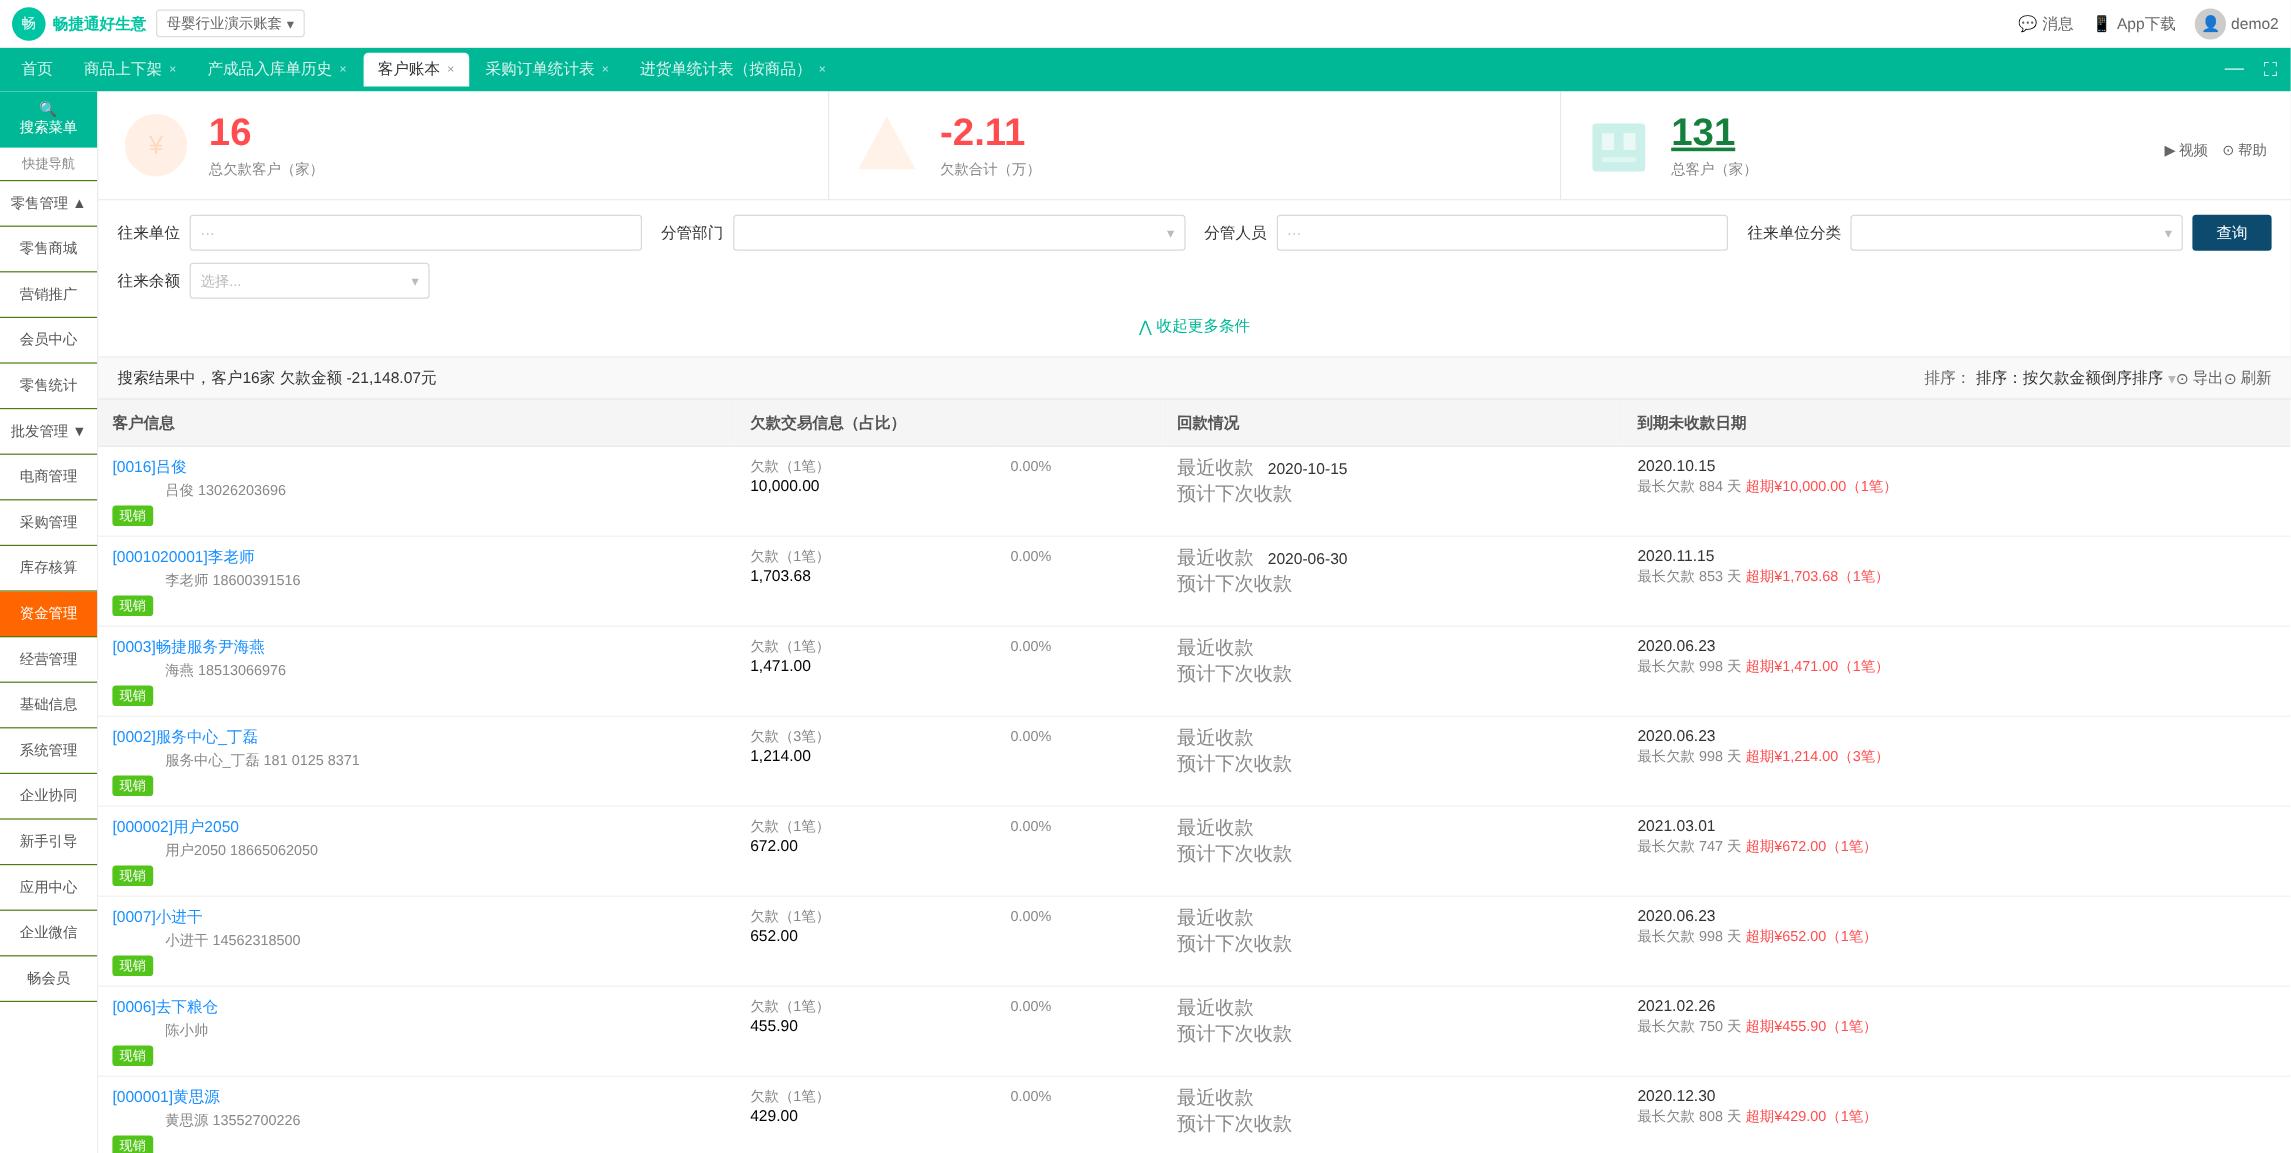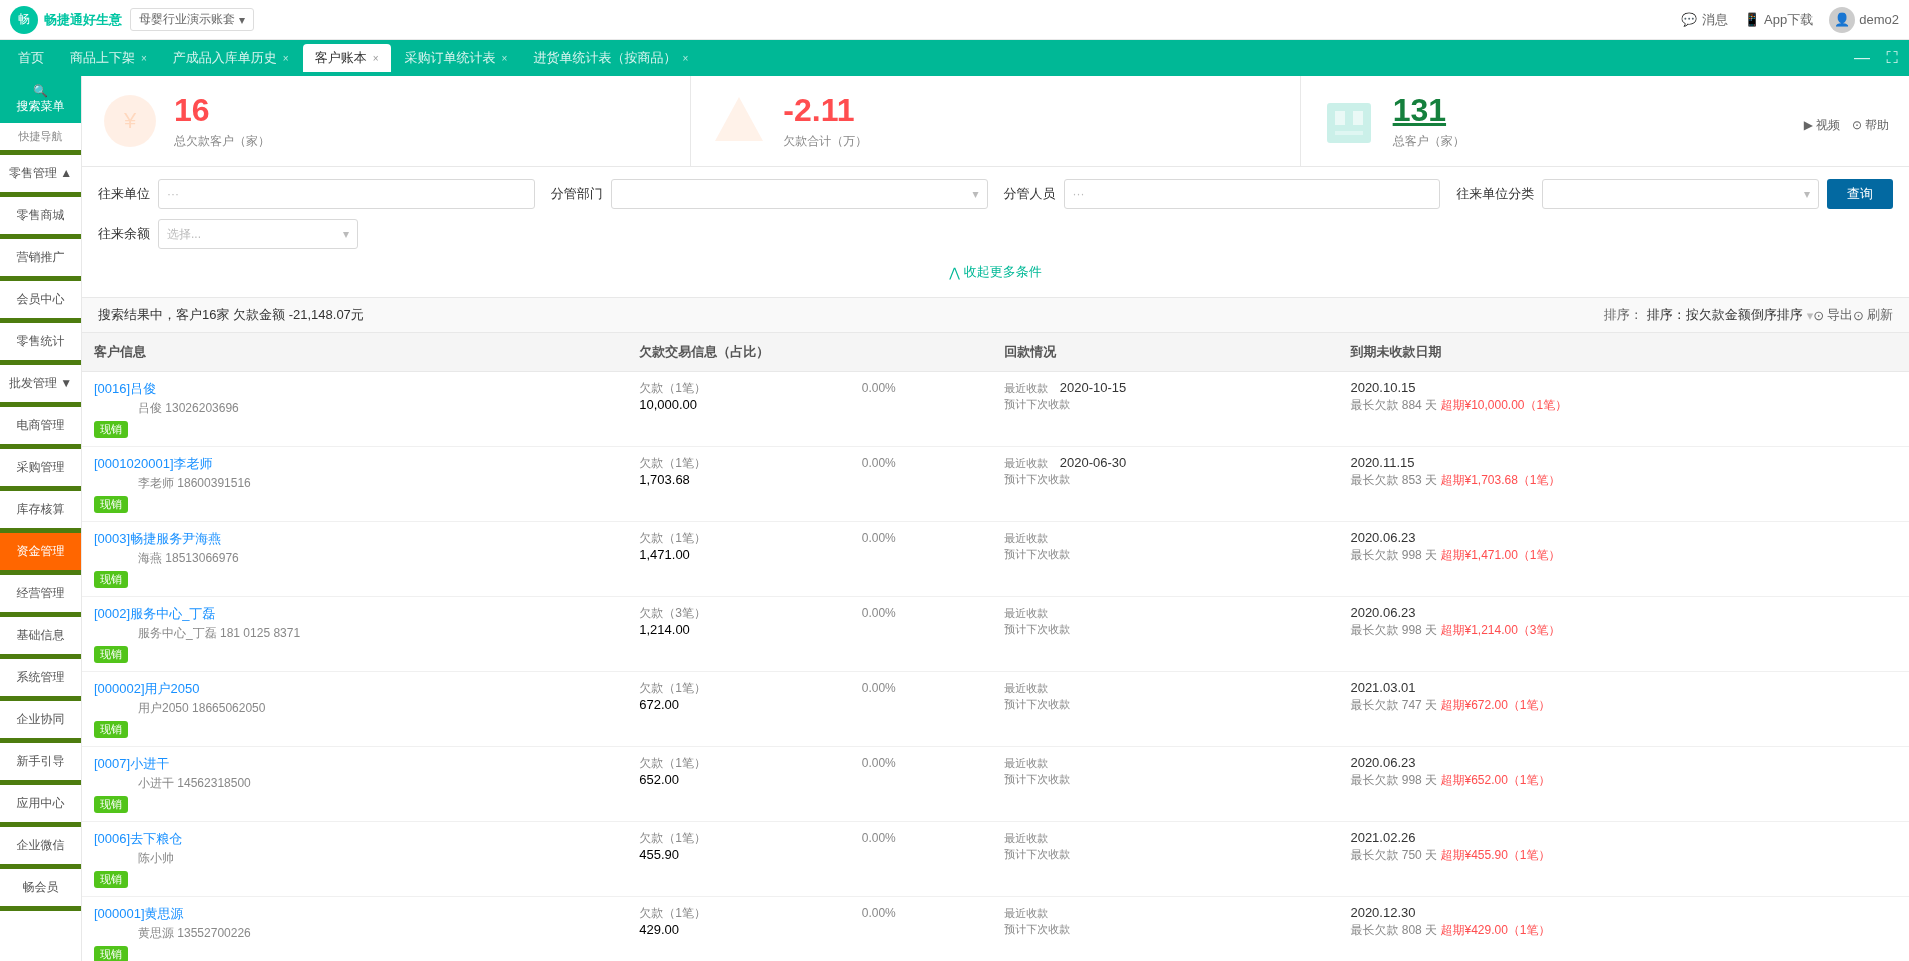--- a/index.html
+++ b/index.html
@@ -25,21 +25,21 @@
     .tab.active .close-btn { color: #999; }
     .tab-bar-actions { margin-left: auto; display: flex; align-items: center; gap: 8px; }
     .tab-bar-btn { color: rgba(255,255,255,0.85); font-size: 16px; cursor: pointer; width: 22px; height: 22px; display: flex; align-items: center; justify-content: center; }
 
     
     .main-layout { display: flex; height: calc(100vh - 76px); }
 
     
     .sidebar { width: 82px; background: #fff; border-right: 1px solid #e8e8e8; display: flex; flex-direction: column; overflow-y: auto; }
     .sidebar-search { padding: 8px 6px; background: #00b896; color: #fff; font-size: 12px; text-align: center; cursor: pointer; }
-    .sidebar-item { padding: 10px 4px; text-align: center; cursor: pointer; font-size: 12px; color: #555; border-bottom: 5px solid #4d7c0f; }
+    .sidebar-item { padding: 10px 4px; text-align: center; cursor: pointer; font-size: 12px; color: #555; border-bottom: 1px solid #4d7c0f; }
     .sidebar-item.active { background: #ff6600; color: #fff; }
 
     
     .content { flex: 1; overflow: hidden; display: flex; flex-direction: column; }
 
     
     .stats-row { background: #fff; display: flex; border-bottom: 1px solid #e8e8e8; }
     .stat-card { flex: 1; padding: 16px 20px; display: flex; align-items: center; gap: 16px; border-right: 1px solid #e8e8e8; }
     .stat-card:last-child { border-right: none; }
     .stat-info {}
@@ -51,21 +51,21 @@
     .stat-right-actions { margin-left: auto; display: flex; gap: 12px; align-items: flex-start; padding-top: 8px; }
     .stat-action { font-size: 12px; color: #666; display: flex; align-items: center; gap: 3px; cursor: pointer; }
 
     
     .filter-area { background: #fff; padding: 12px 16px; border-bottom: 1px solid #e8e8e8; }
     .filter-row { display: flex; align-items: center; gap: 16px; margin-bottom: 10px; flex-wrap: wrap; justify-content: center; }
     .filter-item { display: flex; align-items: center; gap: 8px; flex: 1; min-width: 180px; }
     .filter-label { font-size: 13px; color: #333; white-space: nowrap; }
     .filter-input { flex: 1; height: 30px; border: 1px solid #d9d9d9; border-radius: 3px; padding: 0 8px; font-size: 12px; display: flex; align-items: center; justify-content: space-between; cursor: pointer; background: #fff; }
     .filter-select { flex: 1; height: 30px; border: 1px solid #d9d9d9; border-radius: 3px; padding: 0 8px; font-size: 12px; display: flex; align-items: center; justify-content: space-between; cursor: pointer; background: #fff; min-width: 200px; }
-    .search-btn { height: 30px; padding: 0 20px; background: #0369a1; color: #fff; border: none; border-radius: 3px; cursor: pointer; font-size: 13px; }
+    .search-btn { height: 30px; padding: 0 20px; background: #0c4a6e; color: #fff; border: none; border-radius: 3px; cursor: pointer; font-size: 13px; }
     .collapse-btn { display: flex; align-items: center; justify-content: center; gap: 4px; color: #00b896; font-size: 13px; cursor: pointer; padding: 4px 0; }
 
     
     .result-bar { background: #f9f9f9; padding: 8px 16px; display: flex; align-items: center; justify-content: space-between; border-bottom: 1px solid #e8e8e8; font-size: 13px; }
     .result-info { color: #666; }
     .result-info span { color: #333; }
     .result-actions { display: flex; align-items: center; color: #666; }
     .result-sort { display: flex; align-items: center; gap: 4px; }
     .result-action-btn { display: flex; align-items: center; gap: 3px; cursor: pointer; color: #666; font-size: 13px; }
 
@@ -78,21 +78,21 @@
     td { padding: 8px 12px; vertical-align: top; font-size: 13px; }
     .customer-name { color: #1890ff; cursor: pointer; font-size: 13px; }
     .customer-sub { color: #888; font-size: 12px; margin-top: 2px; margin-left: 44px; }
     .tag { display: inline-block; padding: 1px 6px; border-radius: 3px; font-size: 11px; margin-top: 4px; }
     .tag-green { background: #52c41a; color: #fff; }
     .amount-red { color: #000000; font-size: 13px; }
     .amount-pct { color: #888; font-size: 12px; }
     .overdue-red { color: #ff4d4f; font-size: 12px; cursor: pointer; }
     .date-text { color: #333; font-size: 13px; }
     .days-text { color: #888; font-size: 12px; margin-top: 2px; }
-    .collection-label { color: #888; font-size: 11px; }
+    .collection-label { color: #888; font-size: 16px; }
     .collection-date { color: #333; font-size: 13px; }
 
     
     ::-webkit-scrollbar { width: 6px; height: 6px; }
     ::-webkit-scrollbar-track { background: #f1f1f1; }
     ::-webkit-scrollbar-thumb { background: #ccc; border-radius: 3px; }
   </style>
 </head>
 <body>
 

